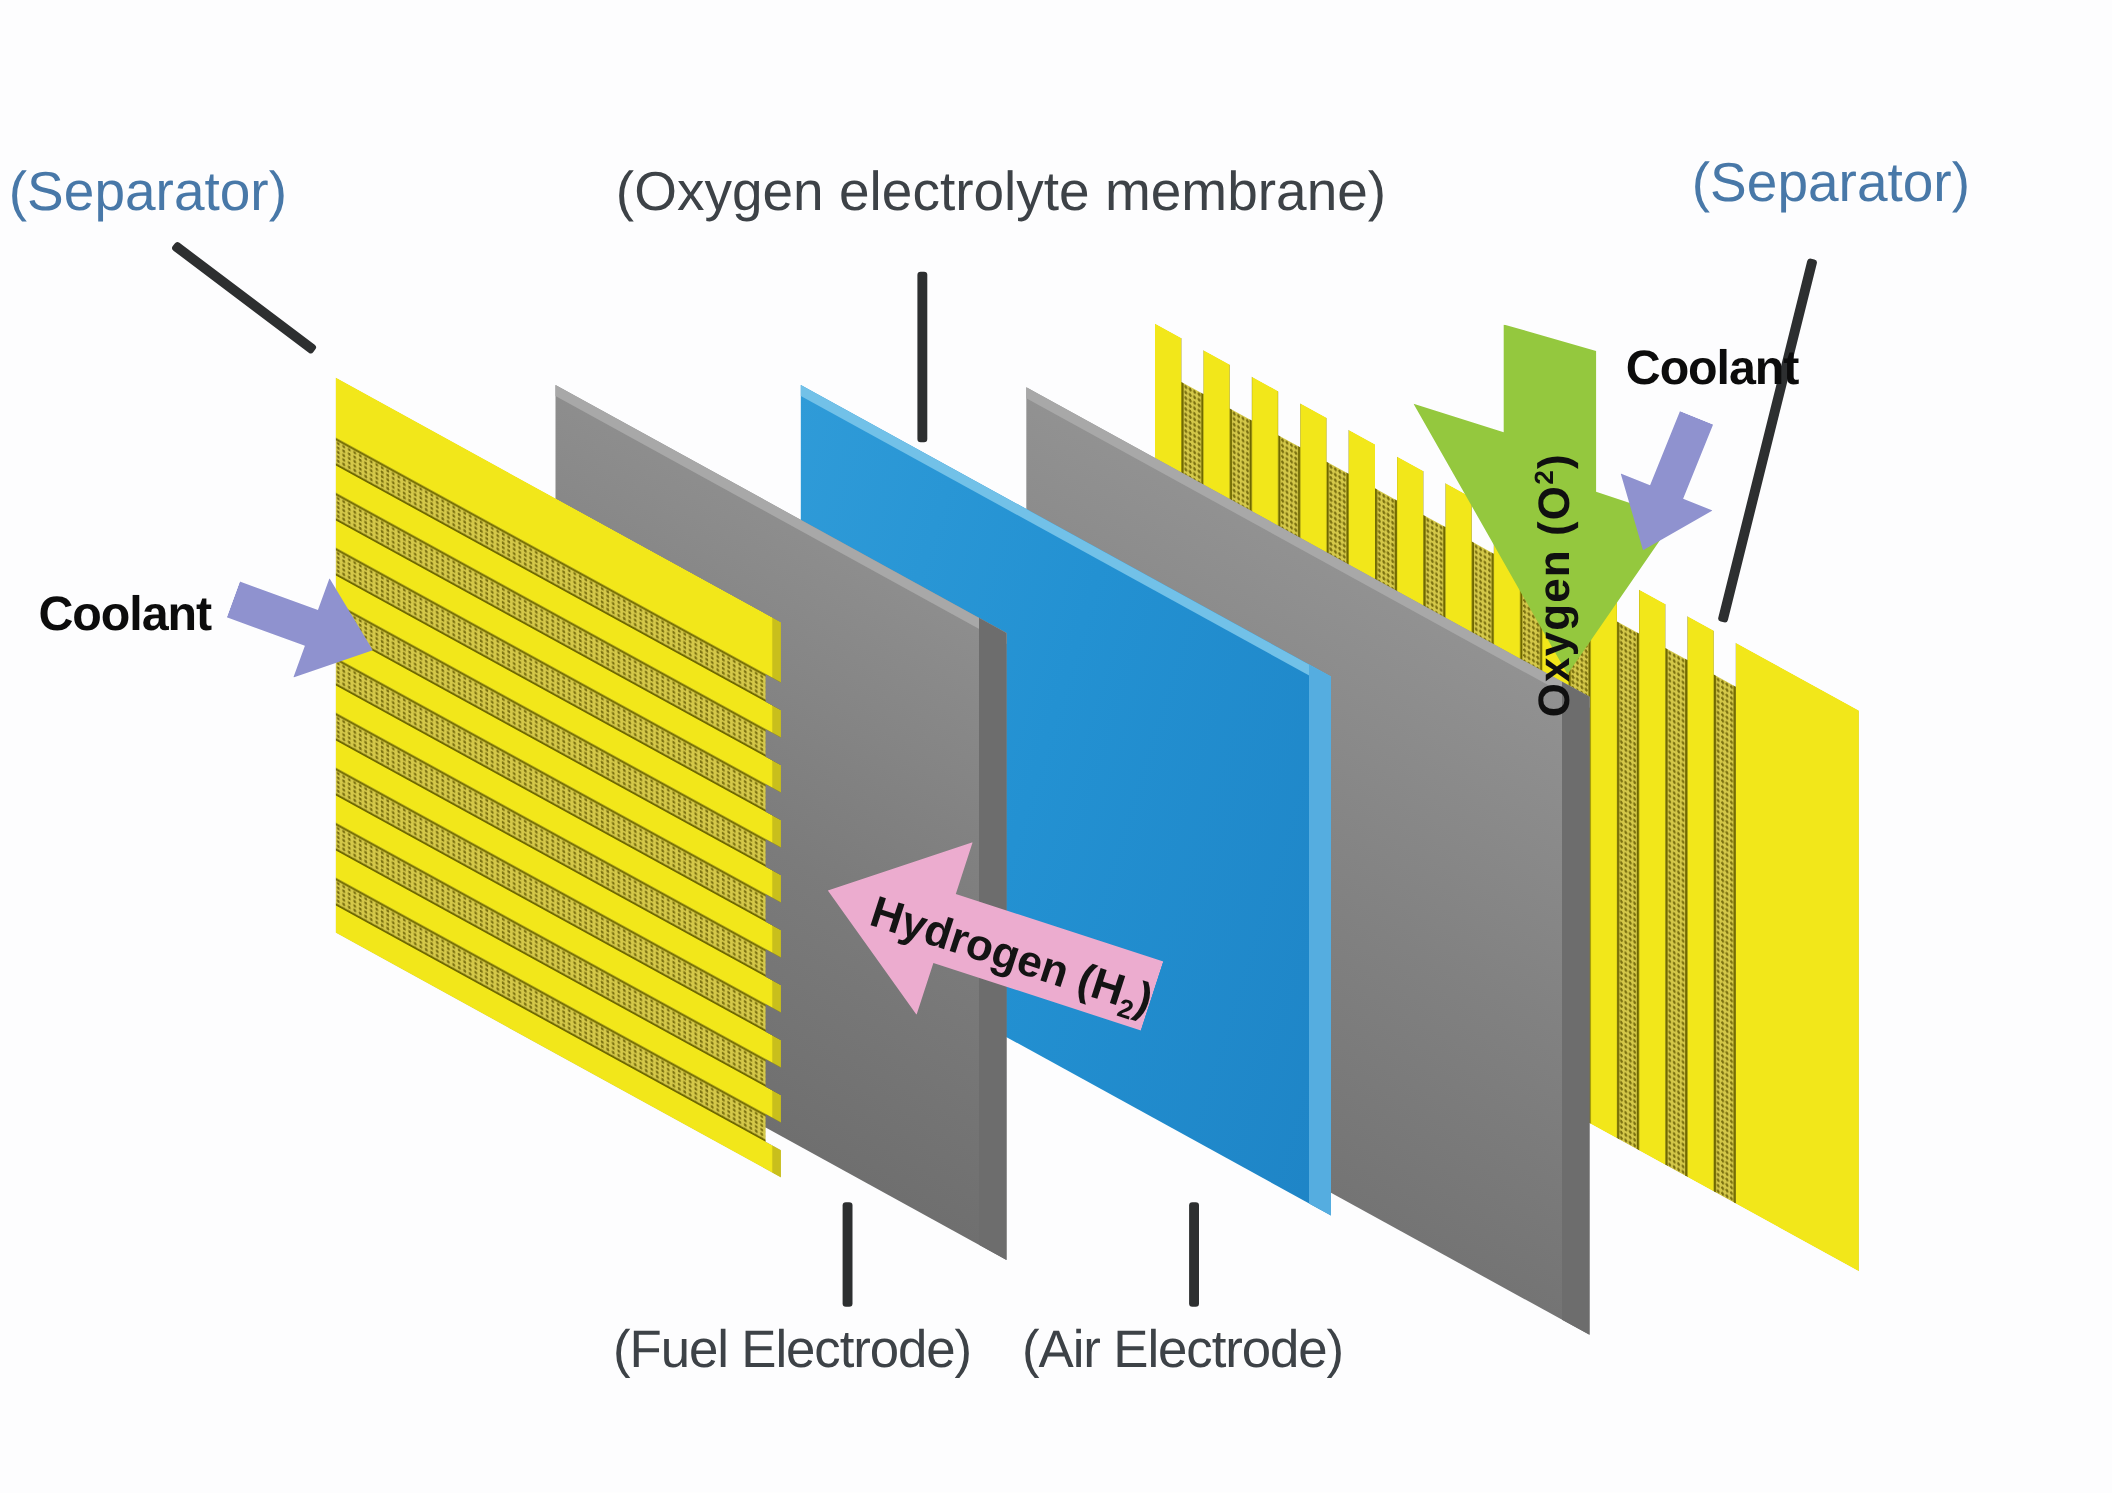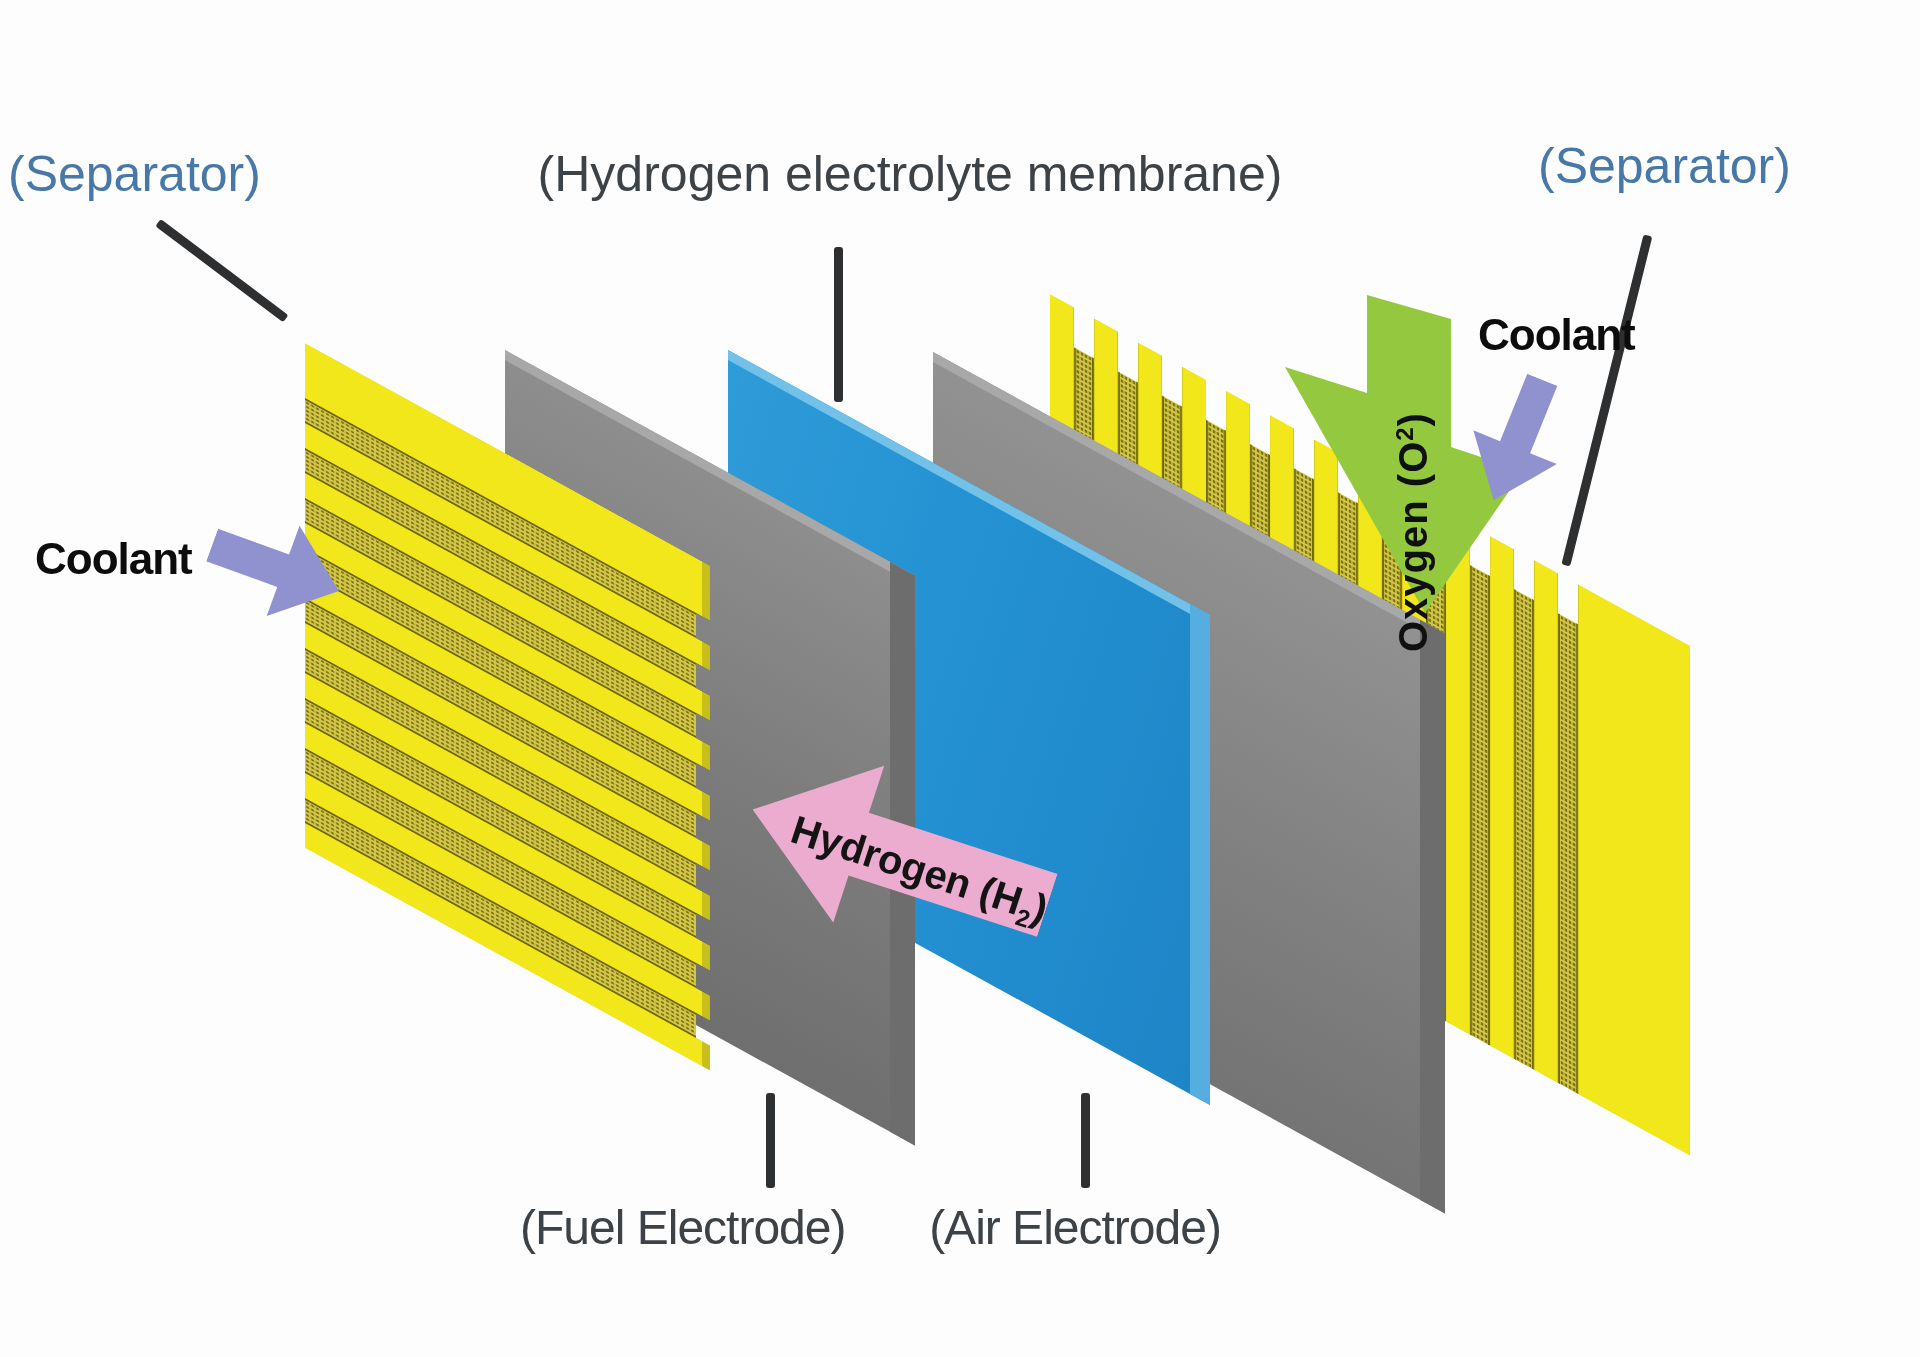--- a/index.html
+++ b/index.html
@@ -86,21 +86,21 @@
     clip-path:polygon(0 50%,36% 0,36% 30%,100% 30%,100% 70%,36% 70%,36% 100%);
   }
   
   .lbl{position:absolute;white-space:nowrap;line-height:1.15;}
   .lbl sub,.lbl sup{font-size:60%;}
   .lbl-separator-left{left:8px;top:146px;font-size:50px;color:var(--label-blue);z-index:70;}
   .lbl-membrane{left:460px;top:146px;width:900px;text-align:center;font-size:50px;color:var(--label-dark);z-index:70;}
   .lbl-separator-right{left:1538px;top:138px;font-size:50px;color:var(--label-blue);z-index:70;}
   .lbl-coolant-left{left:35px;top:534px;font-size:44px;font-weight:bold;letter-spacing:-1px;color:#0c0c0c;z-index:70;}
   .lbl-coolant-right{left:1478px;top:310px;font-size:44px;font-weight:bold;letter-spacing:-1px;color:#0c0c0c;z-index:70;}
-  .lbl-fuel{left:520px;top:1200px;width:400px;text-align:left;font-size:48px;letter-spacing:-1px;color:var(--label-dark);z-index:70;}
+  .lbl-fuel{left:520px;top:1200px;width:400px;text-align:center;font-size:48px;letter-spacing:-1px;color:var(--label-dark);z-index:70;}
   .lbl-air{left:905px;top:1200px;width:340px;text-align:center;font-size:48px;letter-spacing:-1px;color:var(--label-dark);z-index:70;}
   .hydrogen-label{
     left:800px;top:806px;font-size:40px;font-weight:600;color:#141414;
     transform:rotate(18deg);transform-origin:0 0;z-index:61;
   }
   .oxygen-label{
     left:1390px;top:652px;width:370px;height:46px;
     font-size:40px;font-weight:600;letter-spacing:1px;color:#101010;
     transform:rotate(-90deg);transform-origin:0 0;z-index:61;
   }
@@ -158,21 +158,21 @@
       <div class="v-band" style="left: 464px; width: 20px;"></div>
       <div class="v-band" style="left: 508px; width: 20px;"></div>
     </div>
 
   <div class="arrow coolant-arrow coolant-arrow-left"></div>
   <div class="arrow coolant-arrow coolant-arrow-right"></div>
   <div class="arrow oxygen-arrow"></div>
   <div class="arrow hydrogen-arrow"></div>
 
   <div class="lbl lbl-separator-left">(Separator)</div>
-  <div class="lbl lbl-membrane">(Hydrogen electrolyte membrane)</div>
+  <div class="lbl lbl-membrane">(Oxygen electrolyte membrane)</div>
   <div class="lbl lbl-separator-right">(Separator)</div>
   <div class="lbl lbl-fuel">(Fuel Electrode)</div>
   <div class="lbl lbl-air">(Air Electrode)</div>
 
   <div class="lbl lbl-coolant-left">Coolant</div>
   <div class="lbl lbl-coolant-right">Coolant</div>
   <div class="lbl oxygen-label"><span>Oxygen (O</span><sup>2</sup><span>)</span></div>
   <div class="lbl hydrogen-label"><span>Hydrogen (H</span><sub>2</sub><span>)</span></div>
 
 </div>

